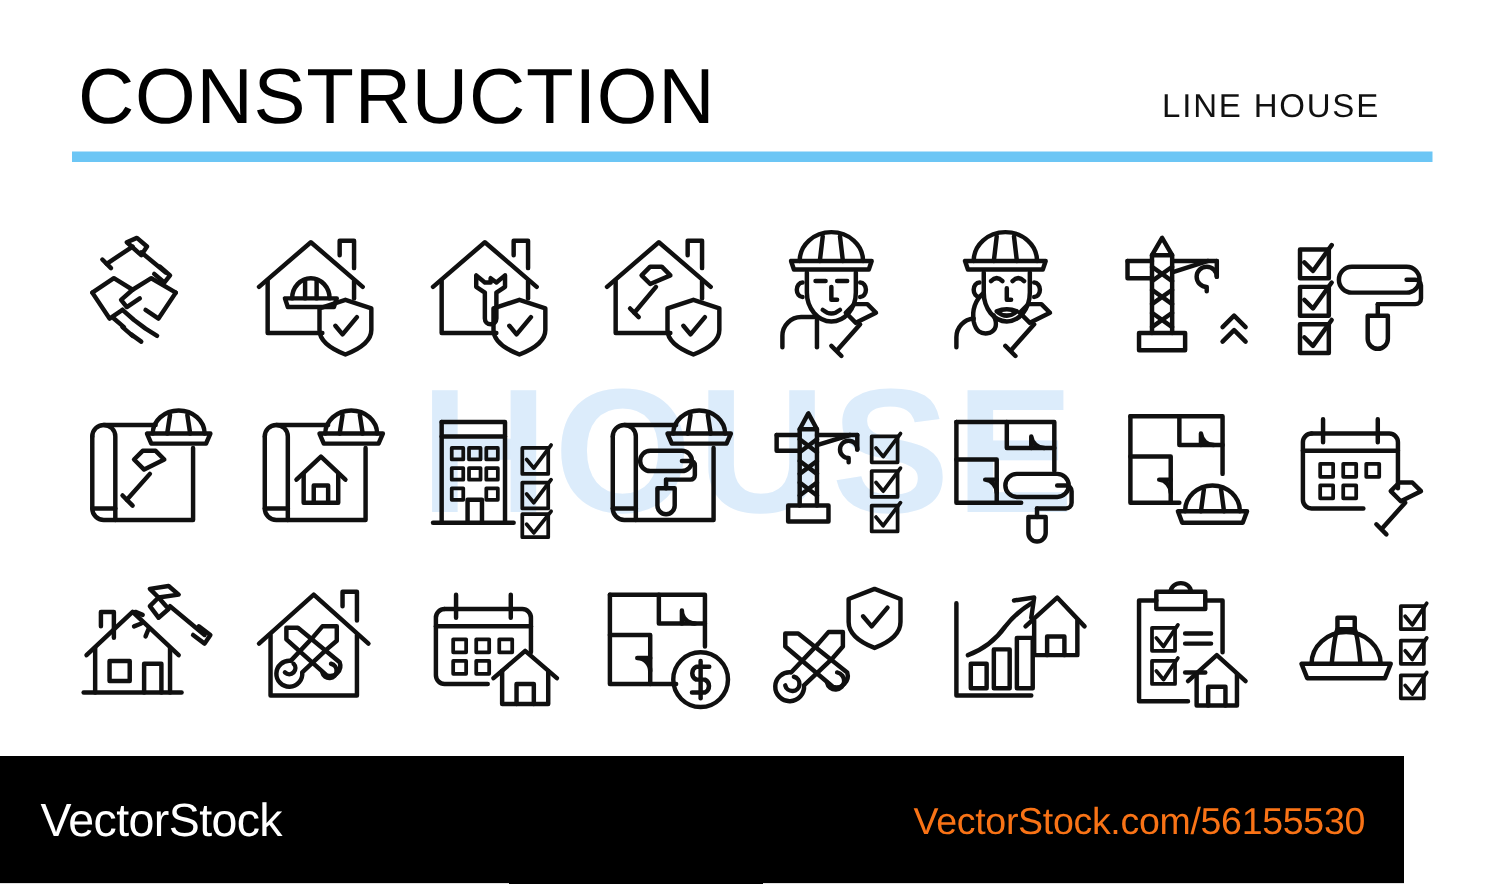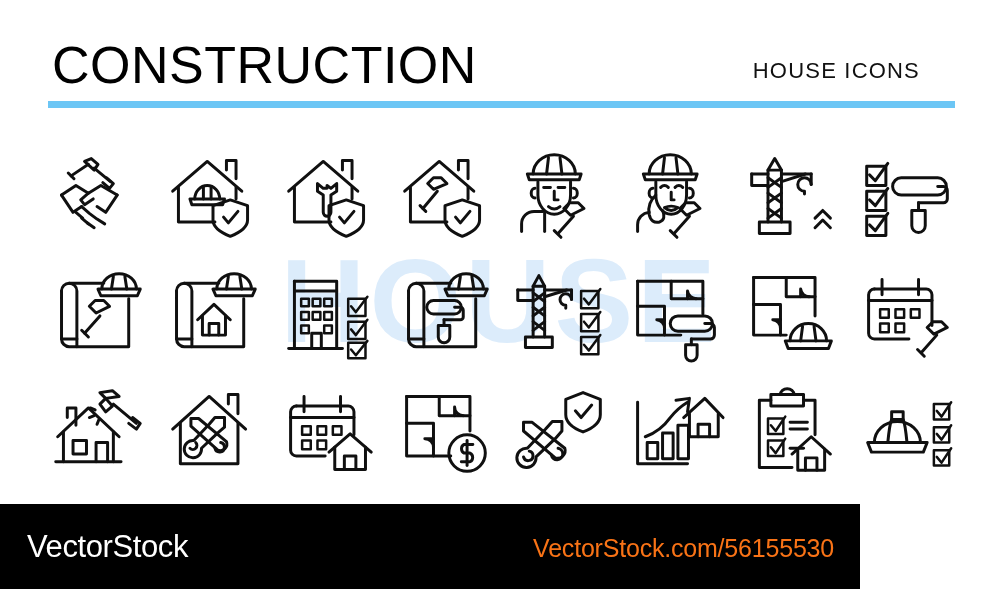--- a/index.html
+++ b/index.html
@@ -103,21 +103,21 @@
     stroke-linecap: round;
     stroke-linejoin: round;
   }
   .ln.thin { stroke-width: 2.6; }
 
   
   #footer {
     position: absolute;
     left: 0;
     top: 504px;
-    width: 860px;
+    width: 936px;
     height: 85px;
     background: #000000;
   }
   #brand {
     position: absolute;
     left: 27px;
     top: 26px;
     color: #ffffff;
     font-size: 31px;
     line-height: 34px;
@@ -137,21 +137,21 @@
     white-space: nowrap;
   }
 </style>
 </head>
 <body>
 
 <div id="page">
 
   <div id="header">
     <div id="title">CONSTRUCTION</div>
-    <div id="subtitle">HOUSE ICONS</div>
+    <div id="subtitle">LINE HOUSE</div>
     <div id="rule"></div>
   </div>
 
   <div id="watermark">HOUSE</div>
 
   <div id="grid">
 
     <div class="cell">
       <svg width="96" height="96" viewBox="0 0 100 100">
         <path class="ln" d="M22 28 L40 16"></path>

